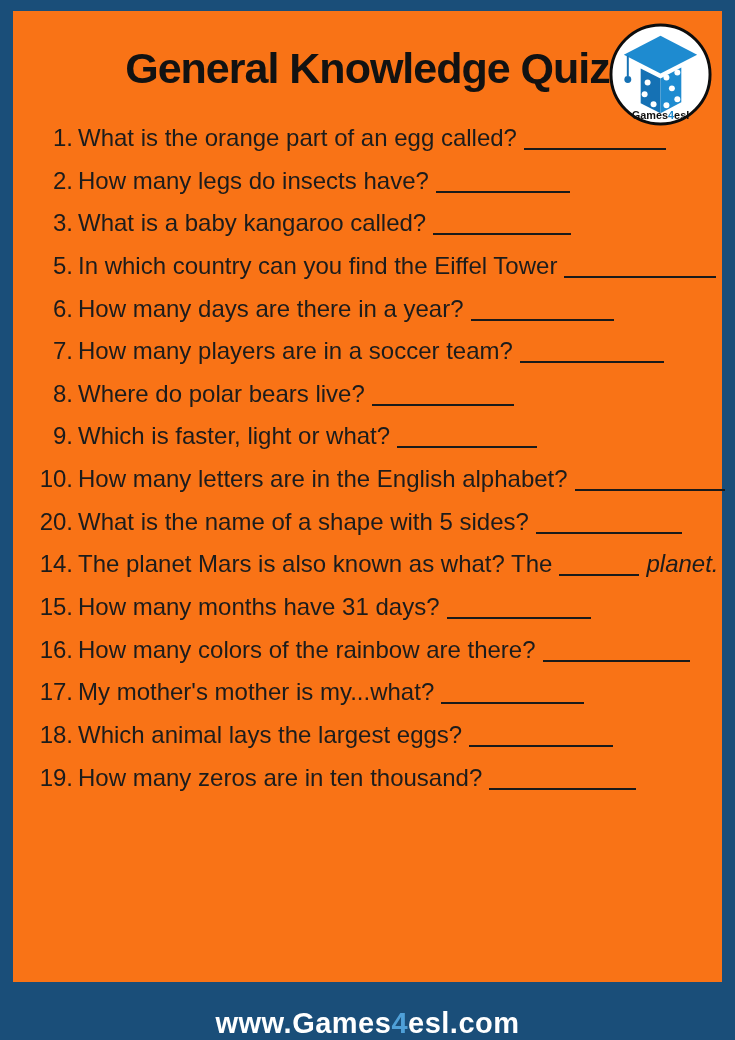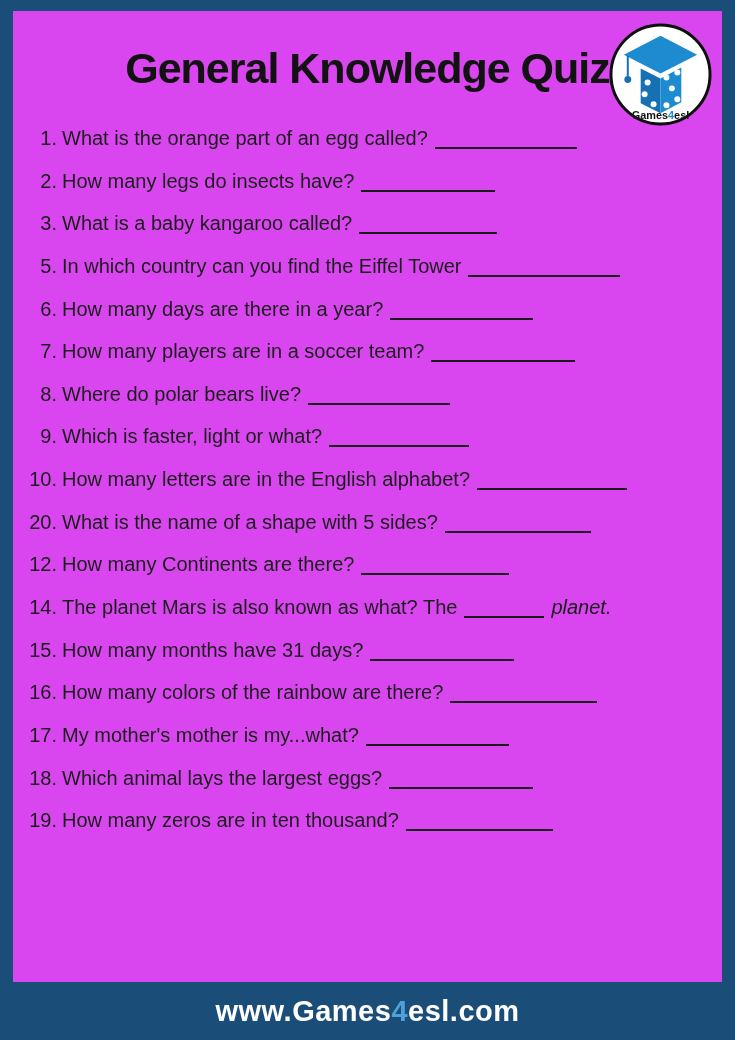--- a/index.html
+++ b/index.html
@@ -4,47 +4,47 @@
 <style>
   html,body{margin:0;padding:0;background:#2b2b2b;}
   .page{
     position:relative;width:735px;height:1040px;
     background:#1A4E79;
     font-family:"Liberation Sans",sans-serif;
     overflow:hidden;
   }
   .sheet{
     position:absolute;left:13px;top:11px;right:13px;bottom:58px;
-    background:#d946ef;
+    background:#f97316;
   }
   .title{
     margin:0;padding-top:33px;
     text-align:center;
     font-size:43px;font-weight:700;letter-spacing:-1px;
     color:#121212;
   }
   .logo{
     position:absolute;top:10px;right:8px;width:107px;height:107px;
   }
   .questions{
     position:absolute;left:0;top:106px;right:0;
-    color:#1C1C1C;font-size:20px;
+    color:#1C1C1C;font-size:24px;padding-left:16px;
   }
   .q-row{height:42.65px;line-height:42.65px;white-space:nowrap;}
   .q-num{display:inline-block;width:44px;text-align:right;}
   .q-text{margin-left:5px;}
   .q-blank{
     display:inline-block;margin-left:7px;
     height:5px;border-bottom:2px solid #1A1A1A;
     vertical-align:-4px;
   }
   .q-suffix{margin-left:7px;font-style:italic;}
   .footer{
     position:absolute;left:0;right:0;bottom:0;height:58px;
-    display:flex;align-items:center;justify-content:center;
+    display:flex;align-items:flex-end;justify-content:center;
     color:#FFFFFF;font-size:29px;font-weight:700;letter-spacing:.5px;
   }
   .footer .four{color:#4FA0D8;}
 </style>
 </head>
 <body>
 
 <div class="page">
   <div class="sheet">
 
@@ -81,21 +81,20 @@
         <div class="q-row"><span class="q-num">1.</span><span class="q-text">What is the orange part of an egg called?</span><span class="q-blank" style="width: 142px;"></span></div>
         <div class="q-row"><span class="q-num">2.</span><span class="q-text">How many legs do insects have?</span><span class="q-blank" style="width: 134px;"></span></div>
         <div class="q-row"><span class="q-num">3.</span><span class="q-text">What is a baby kangaroo called?</span><span class="q-blank" style="width: 138px;"></span></div>
         <div class="q-row"><span class="q-num">5.</span><span class="q-text">In which country can you find the Eiffel Tower</span><span class="q-blank" style="width: 152px;"></span></div>
         <div class="q-row"><span class="q-num">6.</span><span class="q-text">How many days are there in a year?</span><span class="q-blank" style="width: 143px;"></span></div>
         <div class="q-row"><span class="q-num">7.</span><span class="q-text">How many players are in a soccer team?</span><span class="q-blank" style="width: 144px;"></span></div>
         <div class="q-row"><span class="q-num">8.</span><span class="q-text">Where do polar bears live?</span><span class="q-blank" style="width: 142px;"></span></div>
         <div class="q-row"><span class="q-num">9.</span><span class="q-text">Which is faster, light or what?</span><span class="q-blank" style="width: 140px;"></span></div>
         <div class="q-row"><span class="q-num">10.</span><span class="q-text">How many letters are in the English alphabet?</span><span class="q-blank" style="width: 150px;"></span></div>
         <div class="q-row"><span class="q-num">20.</span><span class="q-text">What is the name of a shape with 5 sides?</span><span class="q-blank" style="width: 146px;"></span></div>
-        <div class="q-row"><span class="q-num">12.</span><span class="q-text">How many Continents are there?</span><span class="q-blank" style="width: 148px;"></span></div>
         <div class="q-row"><span class="q-num">14.</span><span class="q-text">The planet Mars is also known as what? The</span><span class="q-blank" style="width: 80px;"></span><span class="q-suffix">planet.</span></div>
         <div class="q-row"><span class="q-num">15.</span><span class="q-text">How many months have 31 days?</span><span class="q-blank" style="width: 144px;"></span></div>
         <div class="q-row"><span class="q-num">16.</span><span class="q-text">How many colors of the rainbow are there?</span><span class="q-blank" style="width: 147px;"></span></div>
         <div class="q-row"><span class="q-num">17.</span><span class="q-text">My mother's mother is my...what?</span><span class="q-blank" style="width: 143px;"></span></div>
         <div class="q-row"><span class="q-num">18.</span><span class="q-text">Which animal lays the largest eggs?</span><span class="q-blank" style="width: 144px;"></span></div>
         <div class="q-row"><span class="q-num">19.</span><span class="q-text">How many zeros are in ten thousand?</span><span class="q-blank" style="width: 147px;"></span></div>
       </div>
 
   </div>
 

